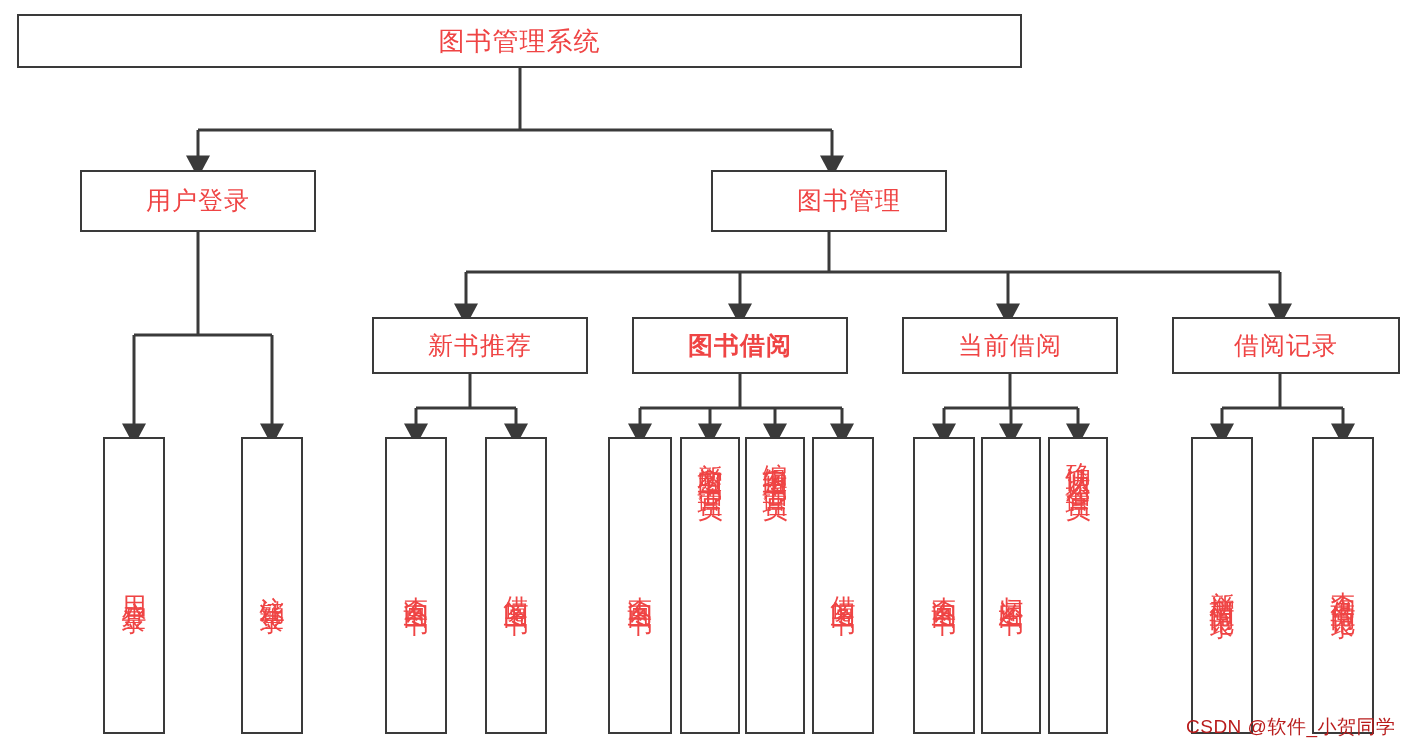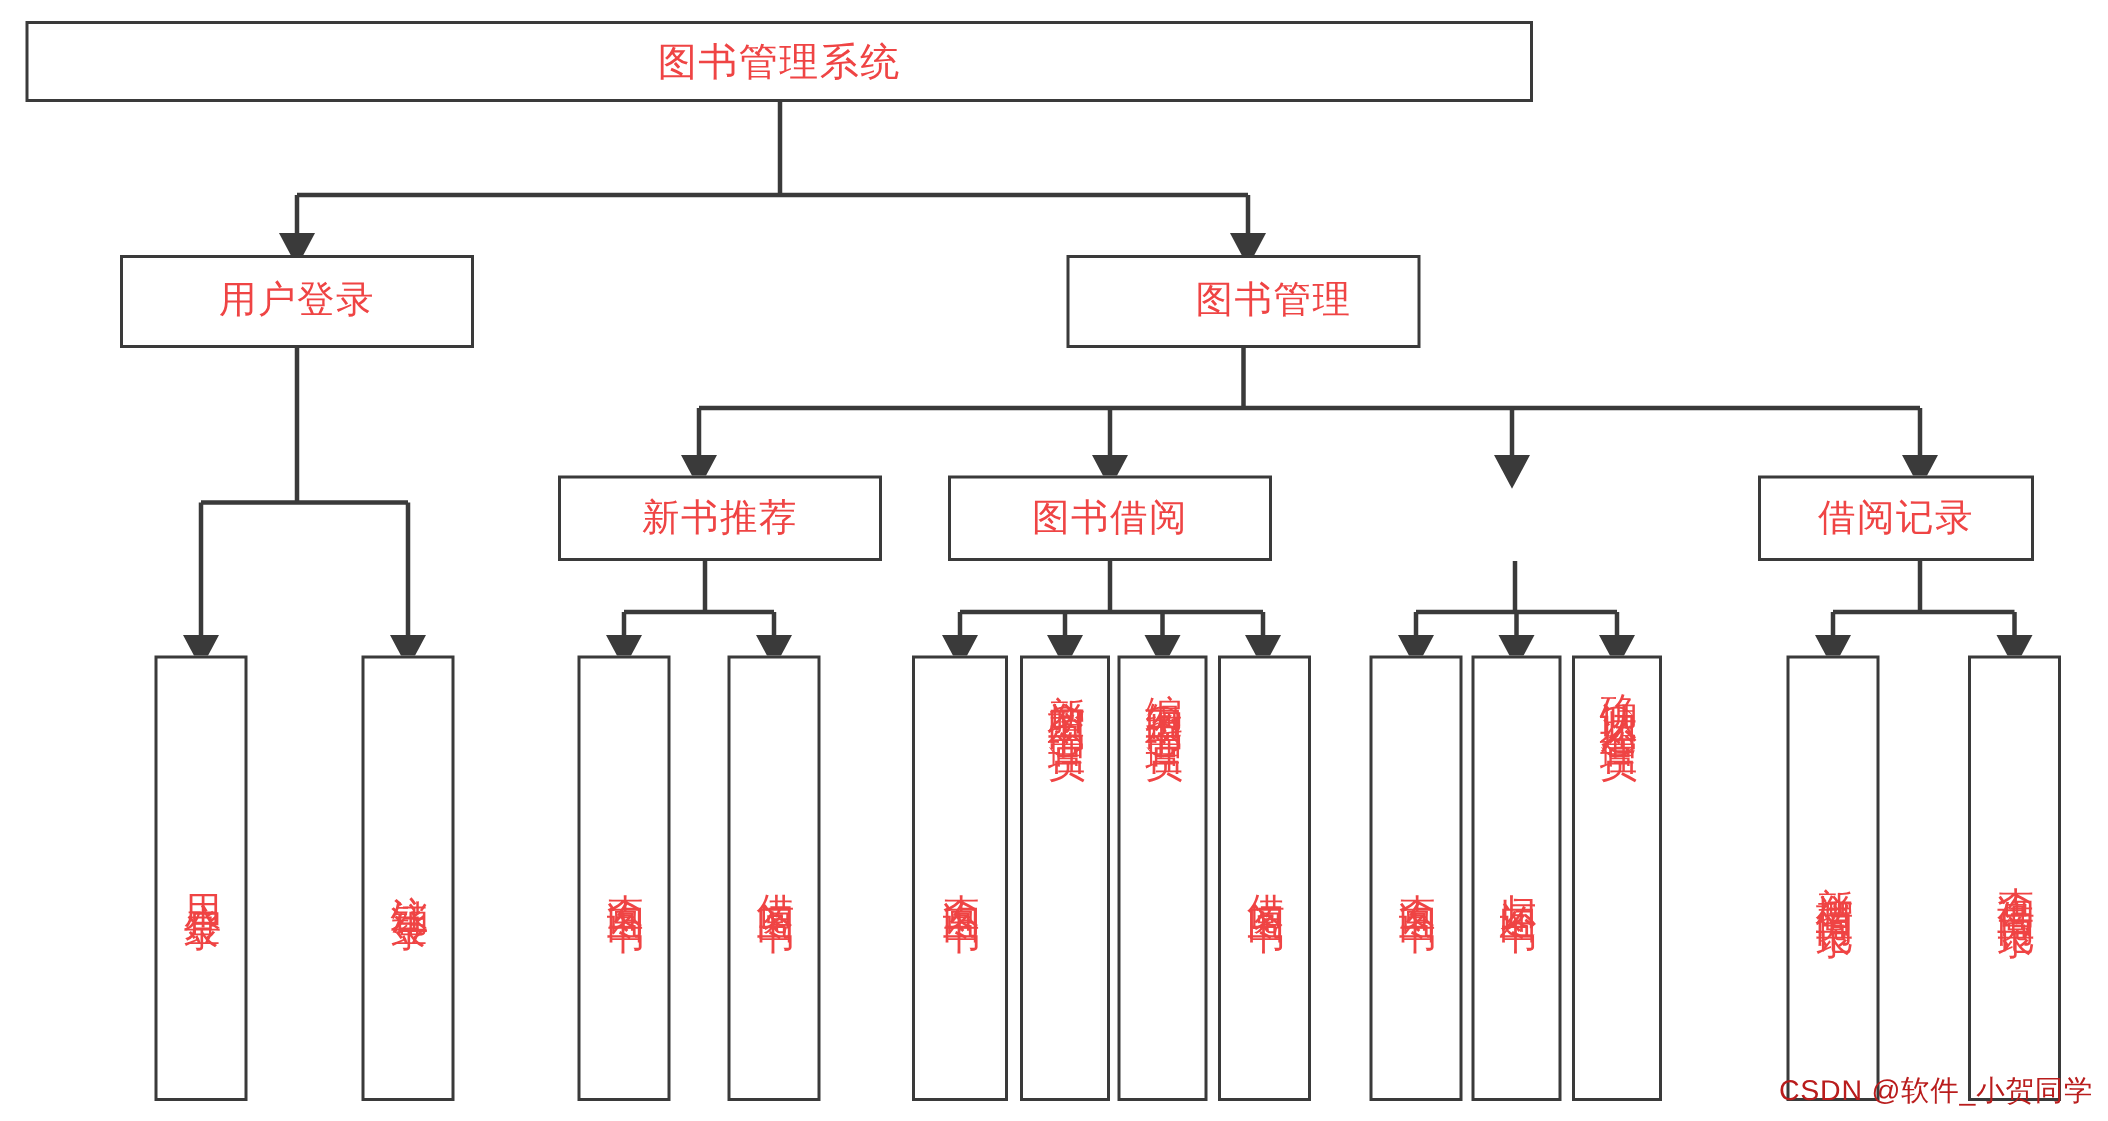--- a/index.html
+++ b/index.html
@@ -124,24 +124,27 @@
   <div class="node h-node" style="left:80px;top:170px;width:236px;height:62px;">
     <span class="lbl">用户登录</span>
   </div>
   <div class="node h-node" style="left:711px;top:170px;width:236px;height:62px;padding-left:40px;">
     <span class="lbl">图书管理</span>
   </div>
 
   <div class="node h-node" style="left:372px;top:317px;width:216px;height:57px;">
     <span class="lbl">新书推荐</span>
   </div>
-  <div class="node h-node" style="left:632px;top:317px;width:216px;height:57px;">
+  <div class="node h-node" style="left:632px;top:317px;width:216px;height:57px;font-weight:bold;">
     <span class="lbl">图书借阅</span>
   </div>
-  <div class="node h-node" style="left:1172px;top:317px;width:184px;height:57px;align-items:center;">
+  <div class="node h-node" style="left:902px;top:317px;width:216px;height:57px;">
+    <span class="lbl">当前借阅</span>
+  </div>
+  <div class="node h-node" style="left:1172px;top:317px;width:228px;height:57px;align-items:center;">
     <span class="lbl">借阅记录</span>
   </div>
 
   <div class="node v-node centered" style="left:103px;top:437px;width:62px;height:297px;">
     <span class="lbl">用户登录</span>
   </div>
   <div class="node v-node centered" style="left:241px;top:437px;width:62px;height:297px;">
     <span class="lbl">注销登录</span>
   </div>
 

